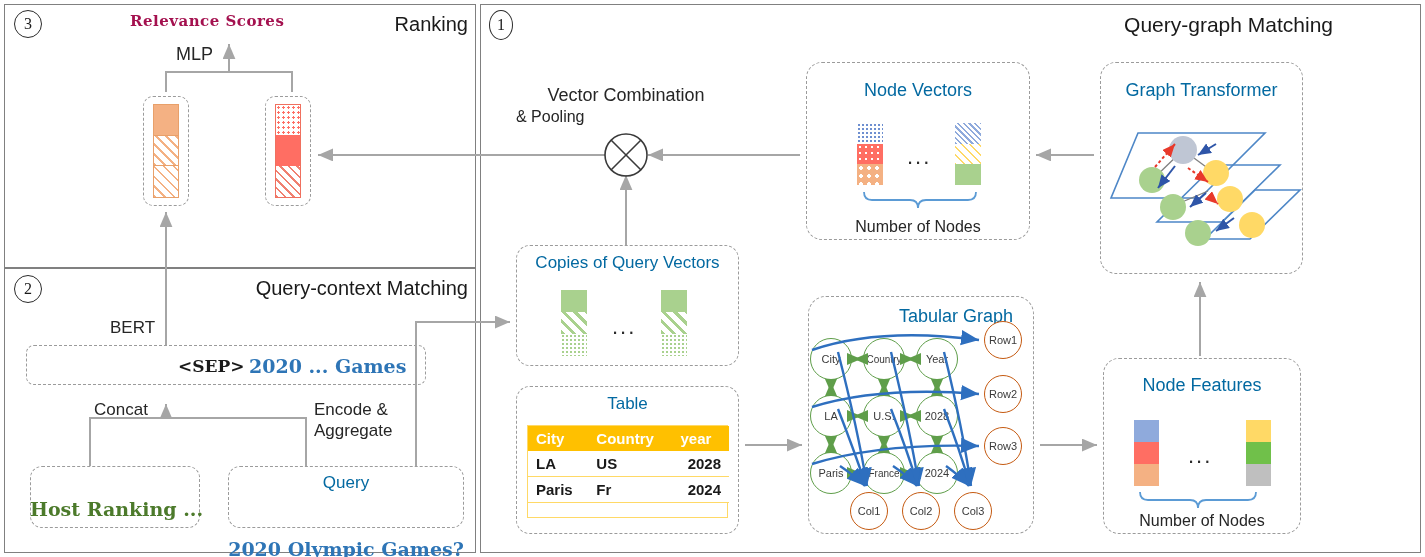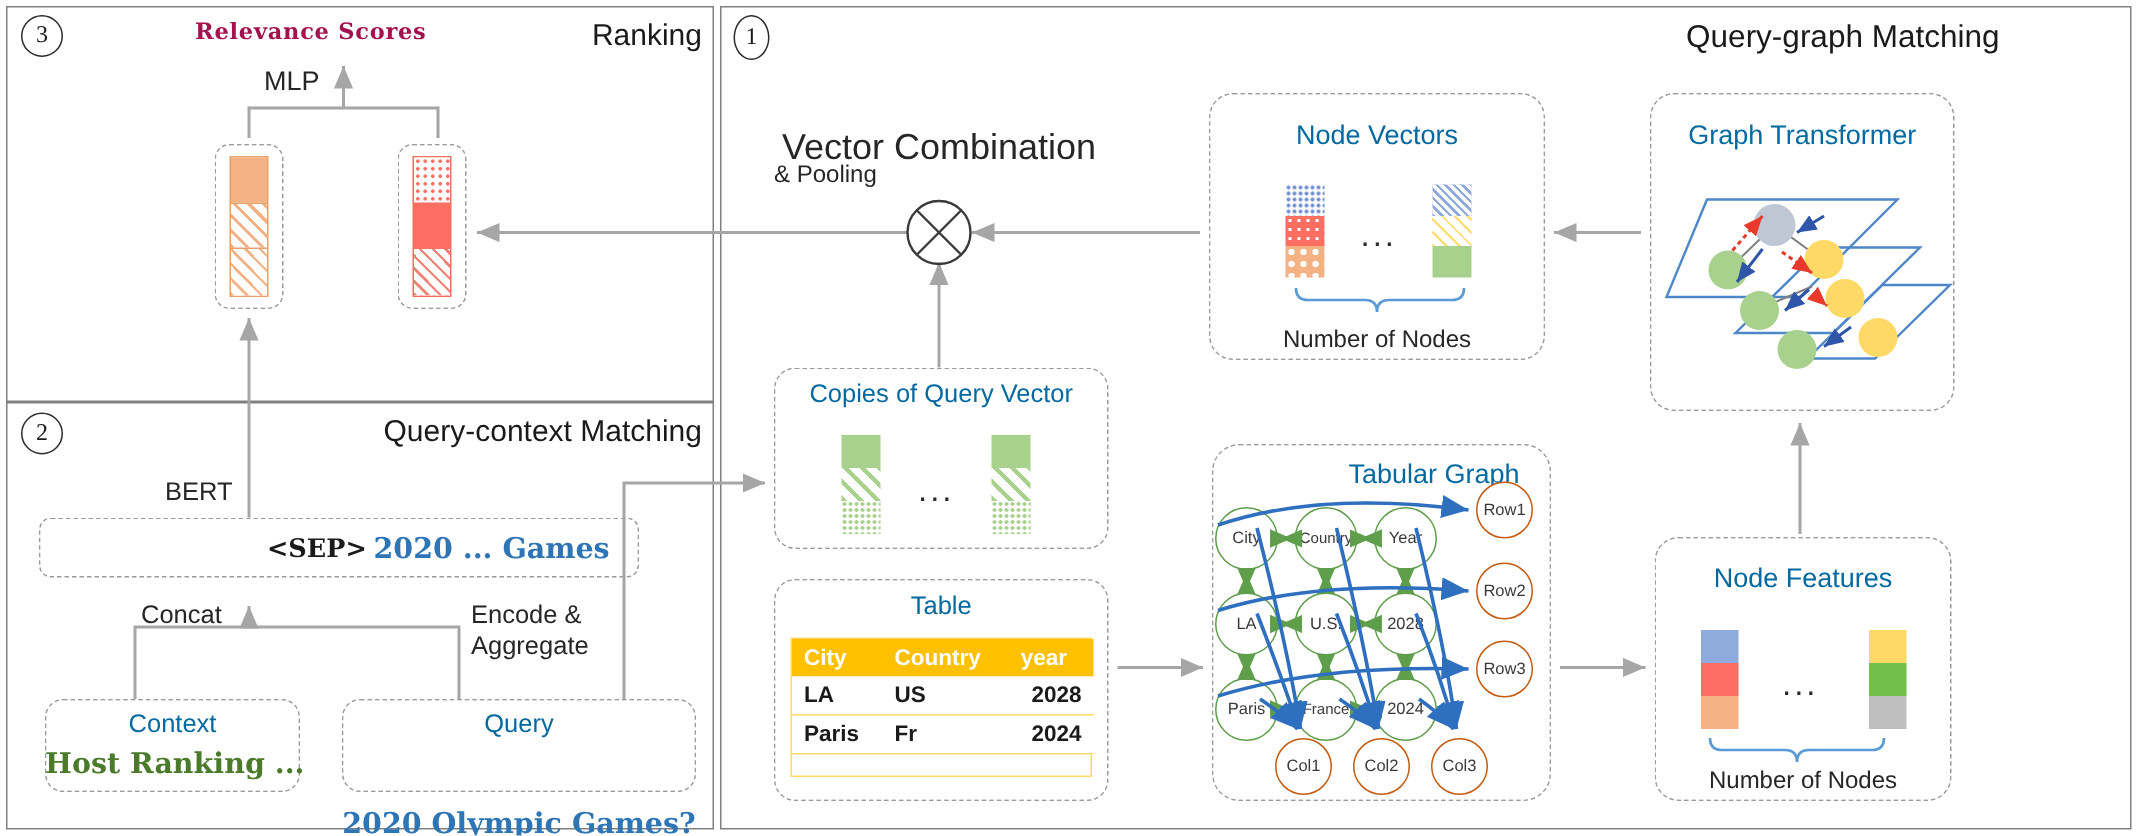--- a/index.html
+++ b/index.html
@@ -85,32 +85,31 @@
 
   <div class="dbox" style="left:26px;top:345px;width:400px;height:40px;border-radius:8px;"></div>
   <div class="label bold-serif" style="left:178px;top:356px;font-size:17px;color:#1a1a1a;">&lt;SEP&gt;</div>
   <div class="label bold-serif" style="left:249px;top:355px;font-size:19px;color:#2E75B6;">2020 ... Games</div>
 
   <div class="label" style="left:94px;top:400px;font-size:17px;">Concat</div>
   <div class="label" style="left:314px;top:400px;font-size:17px;">Encode &amp;</div>
   <div class="label" style="left:314px;top:421px;font-size:17px;">Aggregate</div>
 
   <div class="dbox" style="left:30px;top:466px;width:170px;height:62px;border-radius:12px;"></div>
-  <div class="dbox-title" style="left:30px;width:170px;top:473px;">Context</div>
   <div class="label bold-serif c" style="left:30px;width:170px;top:498px;font-size:19px;color:#4C7A2B;text-align:center;">Host Ranking ...</div>
 
   <div class="dbox" style="left:228px;top:466px;width:236px;height:62px;border-radius:12px;"></div>
   <div class="dbox-title" style="left:228px;width:236px;top:473px;">Query</div>
   <div class="label bold-serif c" style="left:228px;width:236px;top:498px;font-size:19px;color:#2E75B6;text-align:center;margin-top:40px;">2020 Olympic Games?</div>
 
-  <div class="label c" style="left:516px;width:220px;top:85px;font-size:24px;text-align:center;">Vector Combination</div>
+  <div class="label c" style="left:516px;width:220px;top:85px;font-size:18px;text-align:center;">Vector Combination</div>
   <div class="label c" style="left:516px;width:220px;top:108px;font-size:16px;text-align:left;">&amp; Pooling</div>
 
   <div class="dbox" style="left:516px;top:245px;width:223px;height:121px;border-radius:14px;"></div>
-  <div class="dbox-title" style="left:516px;width:223px;top:253px;">Copies of Query Vector</div>
+  <div class="dbox-title" style="left:516px;width:223px;top:253px;">Copies of Query Vectors</div>
 
   <div class="vec" style="left:561px;top:290px;width:26px;height:66px;">
     <div class="seg" style="height:33.3%;background:#A9D18E;"></div>
     <div class="seg" style="height:33.3%;background:repeating-linear-gradient(45deg,#A9D18E 0 3px,#ffffff 3px 8px);"></div>
     <div class="seg" style="height:33.4%;background:radial-gradient(#A9D18E 1.3px,#ffffff 1.4px) 0 0/4px 4px;"></div>
   </div>
   <div class="dots" style="left:612px;top:316px;">...</div>
   <div class="vec" style="left:661px;top:290px;width:26px;height:66px;">
     <div class="seg" style="height:33.3%;background:#A9D18E;"></div>
     <div class="seg" style="height:33.3%;background:repeating-linear-gradient(45deg,#A9D18E 0 3px,#ffffff 3px 8px);"></div>

